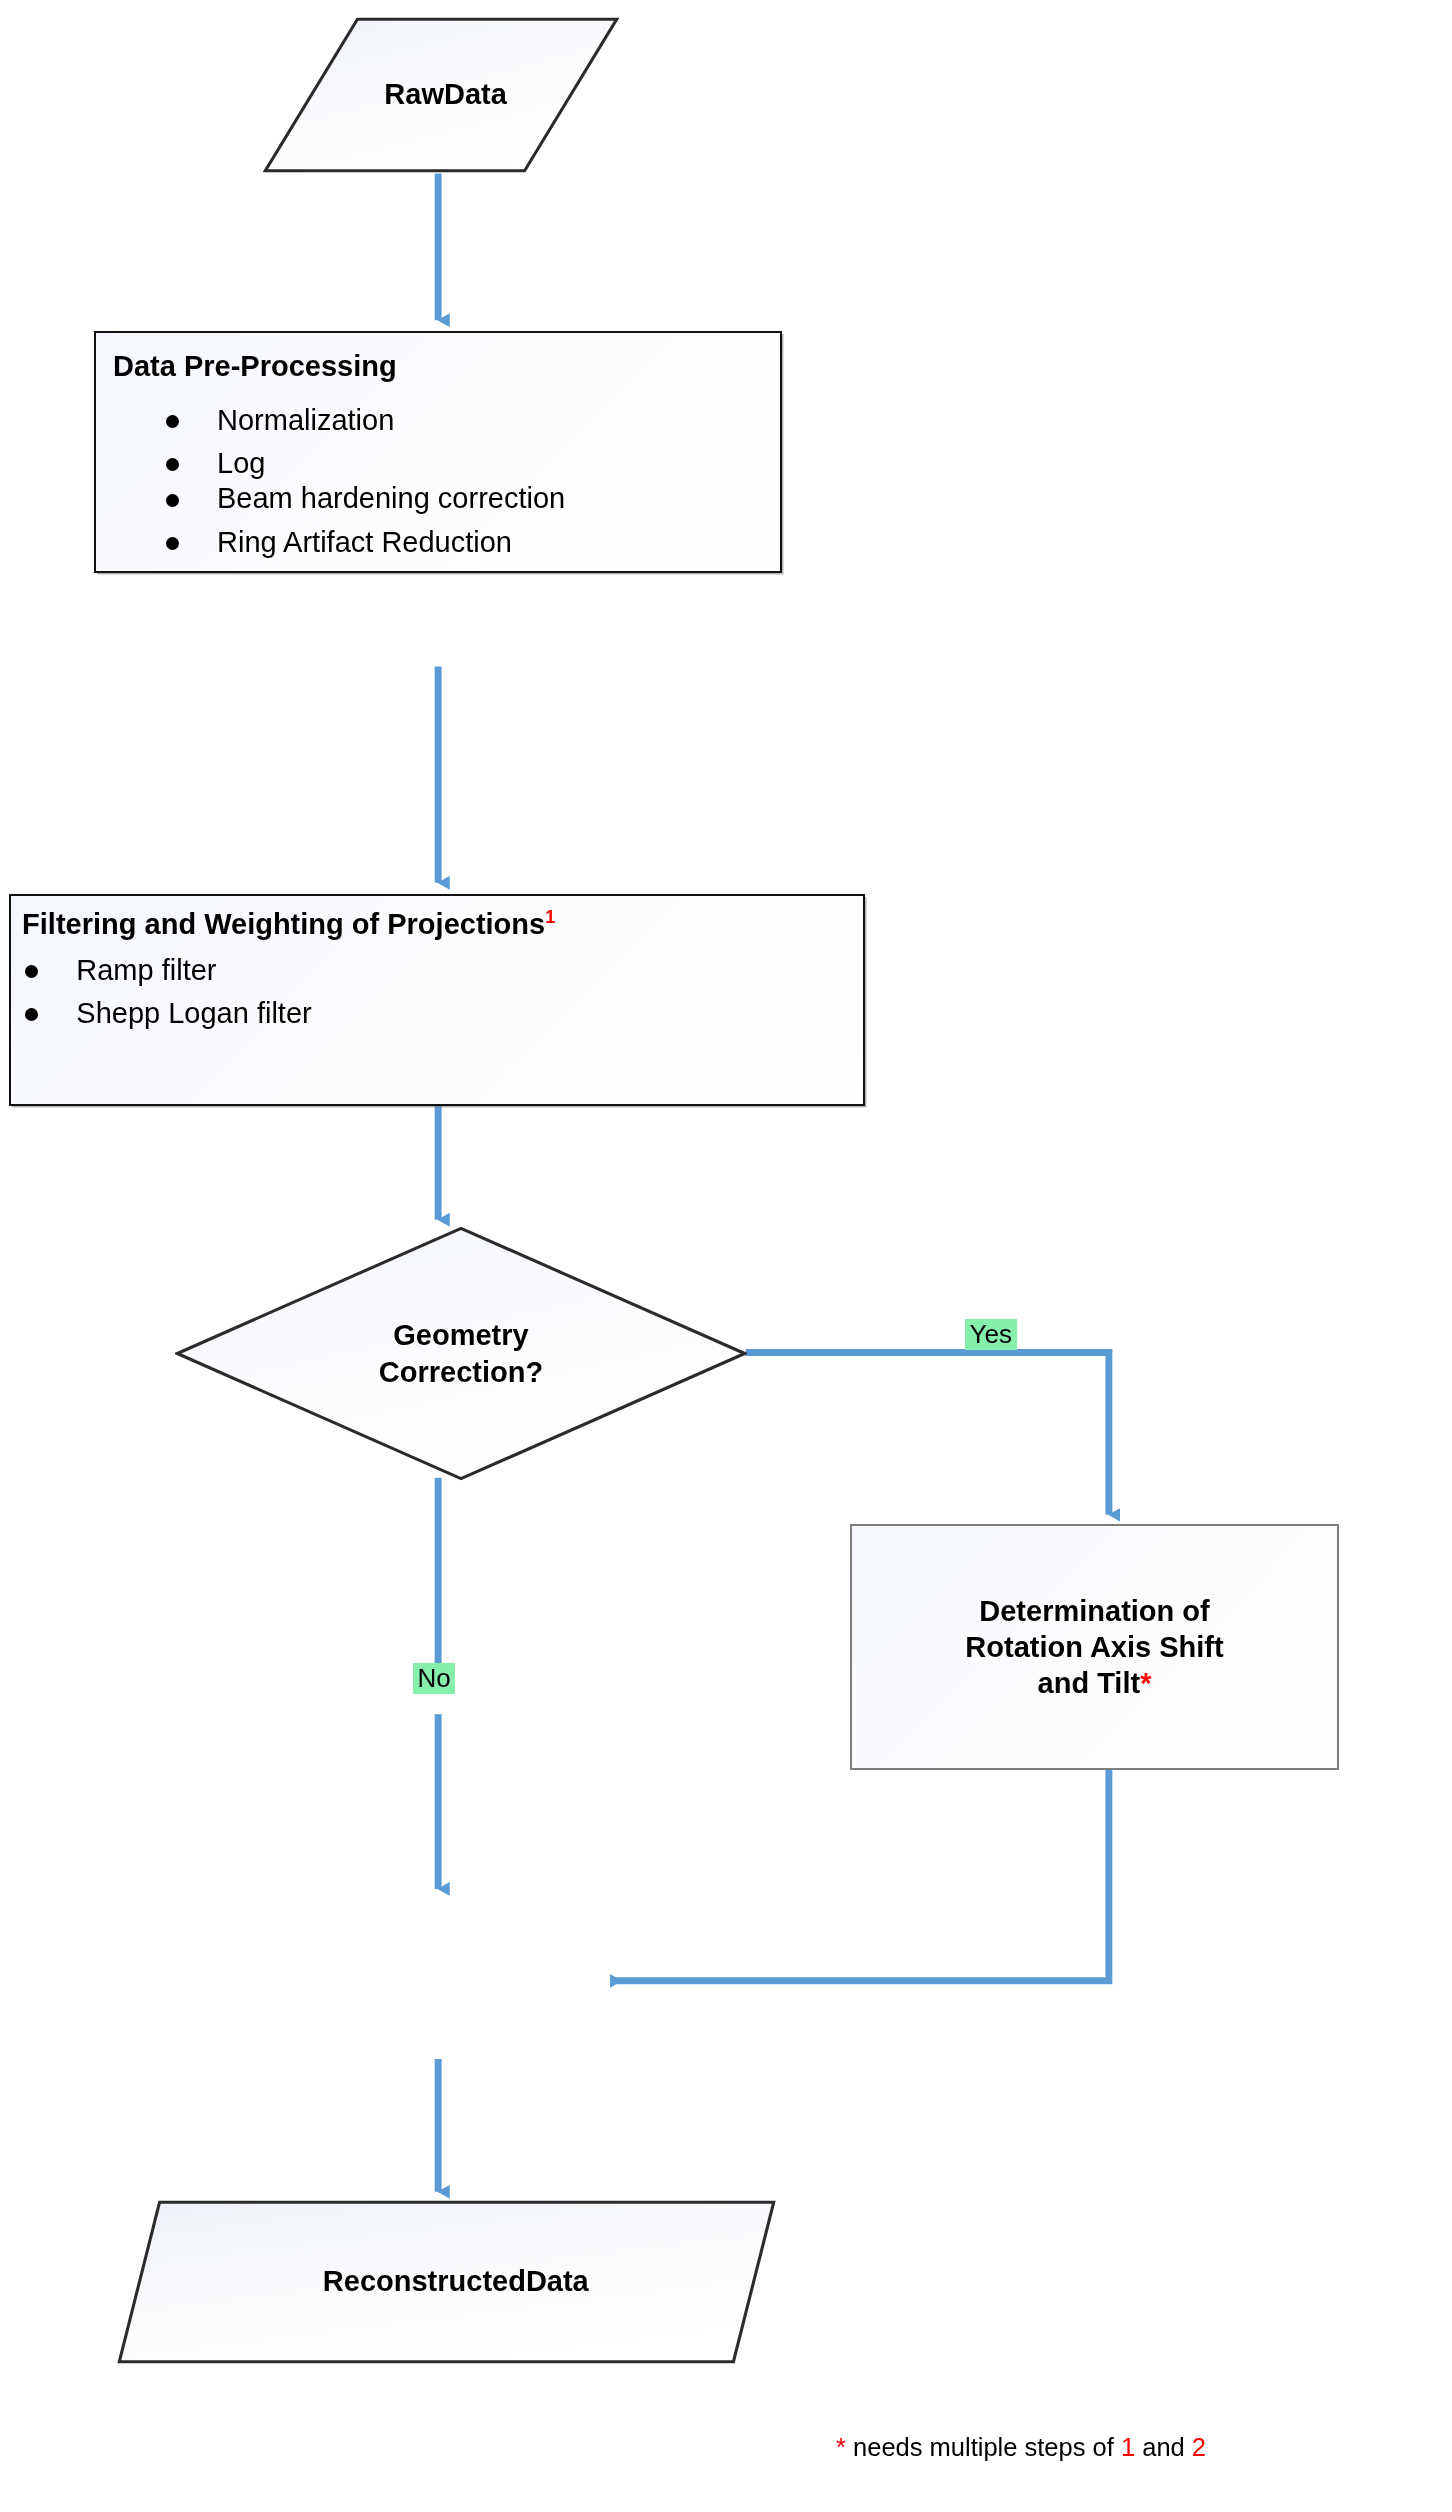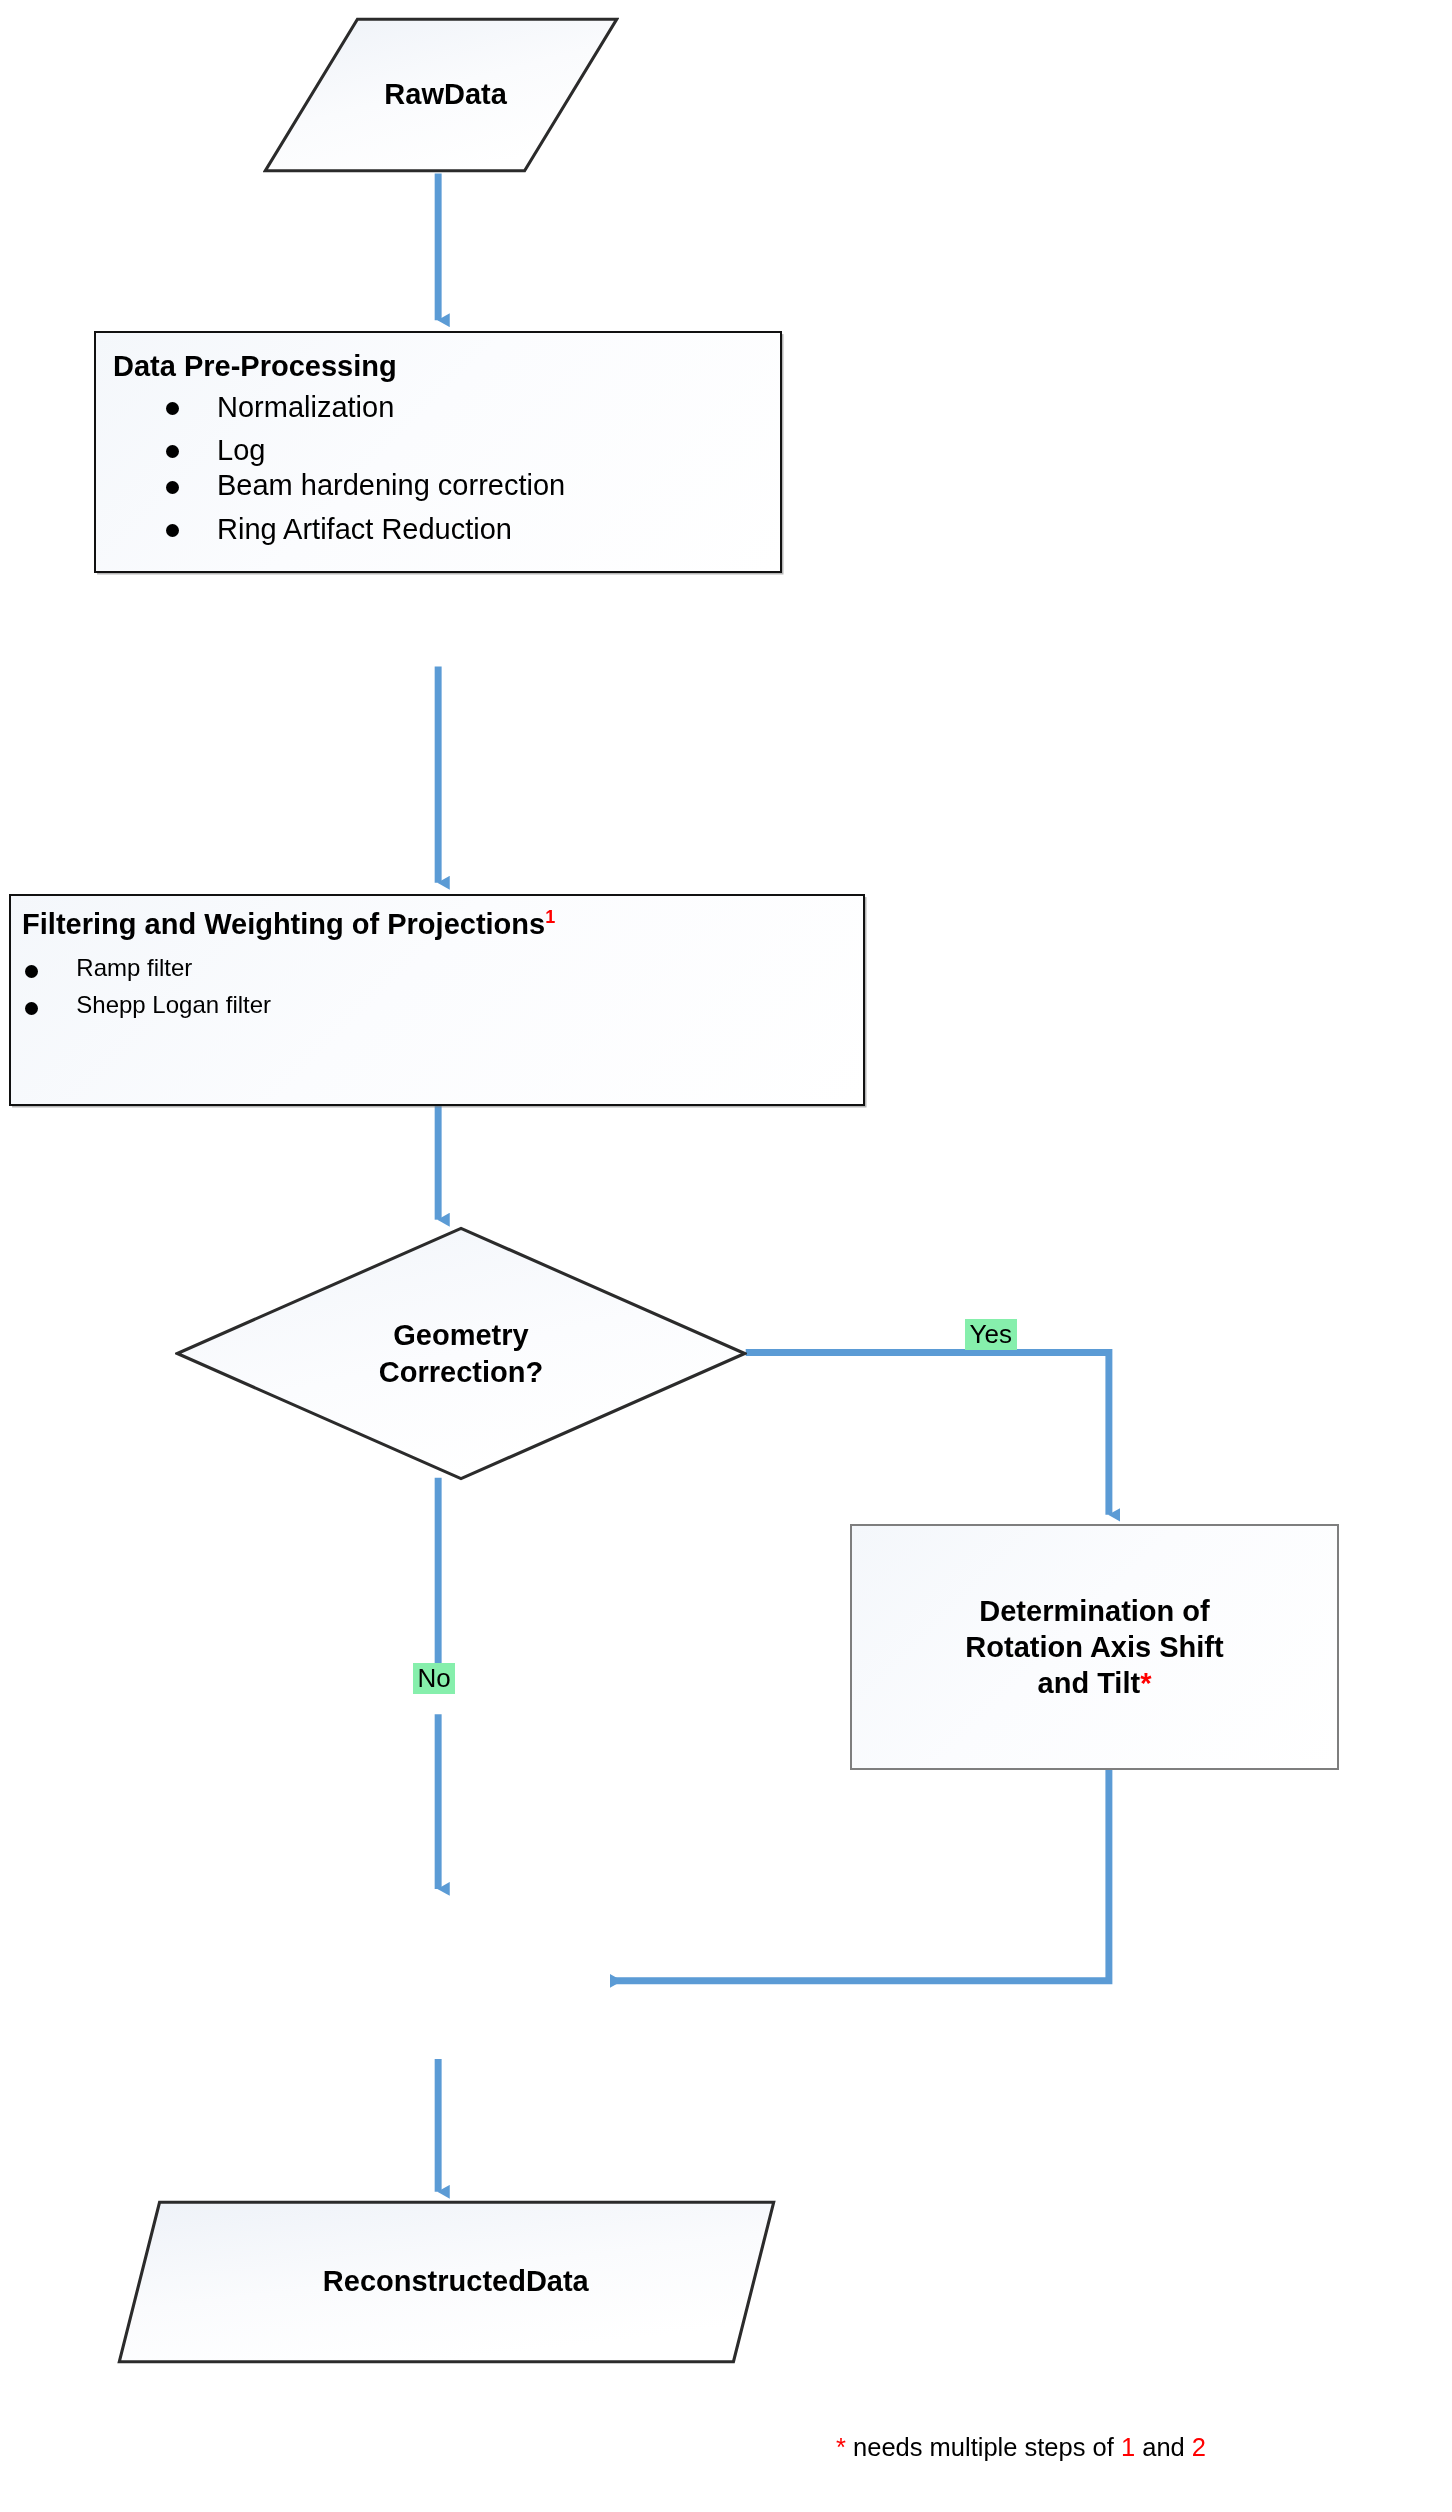--- a/index.html
+++ b/index.html
@@ -182,21 +182,21 @@
       <polygon points="122,3 457,3 338,199 3,199" fill="url(#pgrad1)" stroke="#2b2b2b" stroke-width="4"></polygon>
     </svg>
     <div class="para-label" style="font-size:29px; padding-left:4.6px;">
       <span>Raw</span>
       <span>Data</span>
     </div>
   </div>
 
   <div class="rect black-border" style="left:94px; top:331px; width:688px; height:242px;">
     <div class="rect-title" style="position:absolute; left:17px; top:17px; font-size:29px;">Data Pre-Processing</div>
-    <ul class="bullets" style="position:absolute; left:70px; top:57px; font-size:29px; line-height:1.22;">
+    <ul class="bullets" style="position:absolute; left:70px; top:70px; font-size:29px; line-height:1.22;">
       <li style="padding-left:51px; margin-bottom:7.7px;">
         <span style="position:absolute; left:0; top:12.4px; width:13px; height:13px; background:#000; border-radius:50%;"></span>
         <span>Normalization</span>
       </li>
       <li style="padding-left:51px; margin-bottom:0;">
         <span style="position:absolute; left:0; top:12.4px; width:13px; height:13px; background:#000; border-radius:50%;"></span>
         <span>Log</span>
       </li>
       <li style="padding-left:51px; margin-bottom:7.7px;">
         <span style="position:absolute; left:0; top:12.4px; width:13px; height:13px; background:#000; border-radius:50%;"></span>
@@ -206,21 +206,21 @@
         <span style="position:absolute; left:0; top:12.4px; width:13px; height:13px; background:#000; border-radius:50%;"></span>
         <span>Ring Artifact Reduction</span>
       </li>
     </ul>
   </div>
 
   <div class="rect black-border" style="left:9.3px; top:894px; width:856px; height:212px;">
     <div style="position:absolute; left:10.8px; top:10.8px; font-size:29px; font-weight:bold; white-space:nowrap;">
       <span>Filtering and Weighting of Projections</span><span class="sup-red">1</span>
     </div>
-    <ul class="bullets" style="position:absolute; left:14px; top:57px; font-size:24px; line-height:1.22;">
+    <ul class="bullets" style="position:absolute; left:14px; top:57px; font-size:29px; line-height:1.22;">
       <li style="padding-left:51px; margin-bottom:7.7px;">
         <span style="position:absolute; left:0; top:12.4px; width:13px; height:13px; background:#000; border-radius:50%;"></span>
         <span>Ramp filter</span>
       </li>
       <li style="padding-left:51px;">
         <span style="position:absolute; left:0; top:12.4px; width:13px; height:13px; background:#000; border-radius:50%;"></span>
         <span>Shepp Logan filter</span>
       </li>
     </ul>
   </div>

